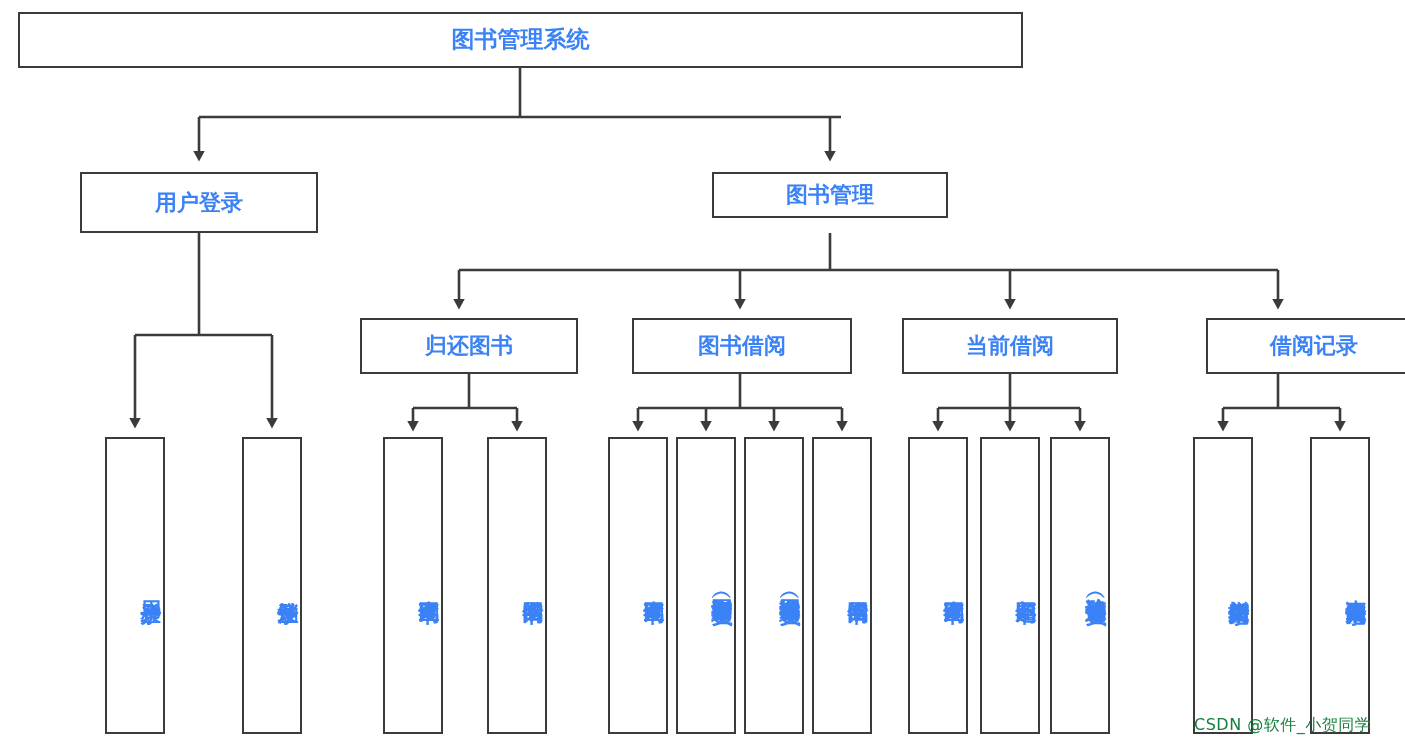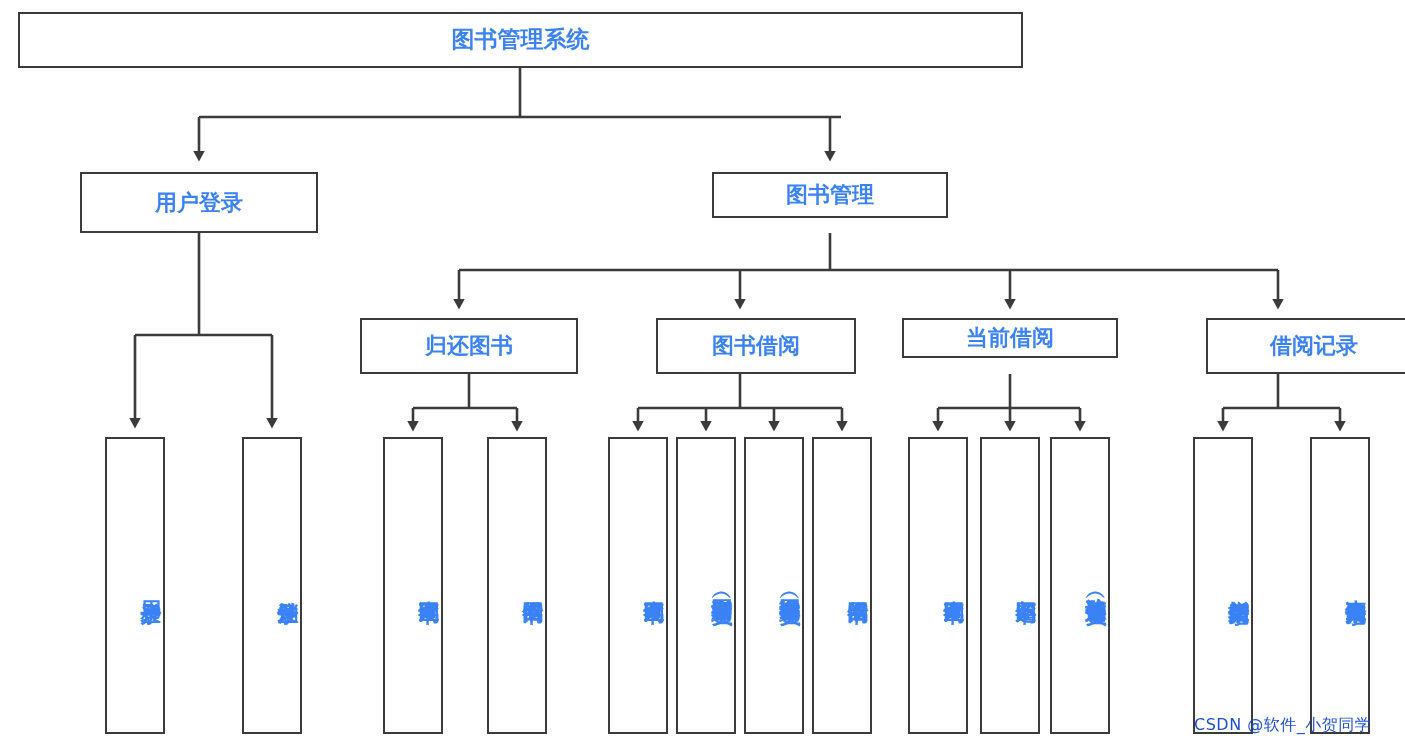--- a/index.html
+++ b/index.html
@@ -49,21 +49,21 @@
     white-space:nowrap;
   }
   .node.v .vtxt{
     writing-mode:vertical-rl;
     text-orientation:upright;
     display:block;
   }
   .watermark{
     position:absolute;
     font-size:16px;
-    color:#1d4ed8;
+    color:#15803d;
     white-space:nowrap;
     letter-spacing:0.5px;
   }
 </style>
 </head>
 <body>
 
 <div id="stage">
 
   <svg id="wires" viewBox="0 0 1405 747" xmlns="http://www.w3.org/2000/svg">
@@ -123,24 +123,24 @@
   <div class="node h" style="left:80px;top:172px;width:238px;height:61px;">
     <span>用户登录</span>
   </div>
   <div class="node h" style="left:712px;top:172px;width:236px;height:46px;">
     <span>图书管理</span>
   </div>
 
   <div class="node h" style="left:360px;top:318px;width:218px;height:56px;">
     <span>归还图书</span>
   </div>
-  <div class="node h" style="left:656px;top:318px;width:200px;height:56px;">
+  <div class="node h" style="left:632px;top:318px;width:220px;height:56px;">
     <span>图书借阅</span>
   </div>
-  <div class="node h" style="left:902px;top:318px;width:216px;height:40px;">
+  <div class="node h" style="left:902px;top:318px;width:216px;height:56px;">
     <span>当前借阅</span>
   </div>
   <div class="node h" style="left:1172px;top:318px;width:216px;height:56px;margin-left:34px;">
     <span>借阅记录</span>
   </div>
 
   <div class="node v" style="left:105px;top:437px;width:60px;height:297px;">
     <span class="vtxt">用户登录</span>
   </div>
   <div class="node v" style="left:242px;top:437px;width:60px;height:297px;">

